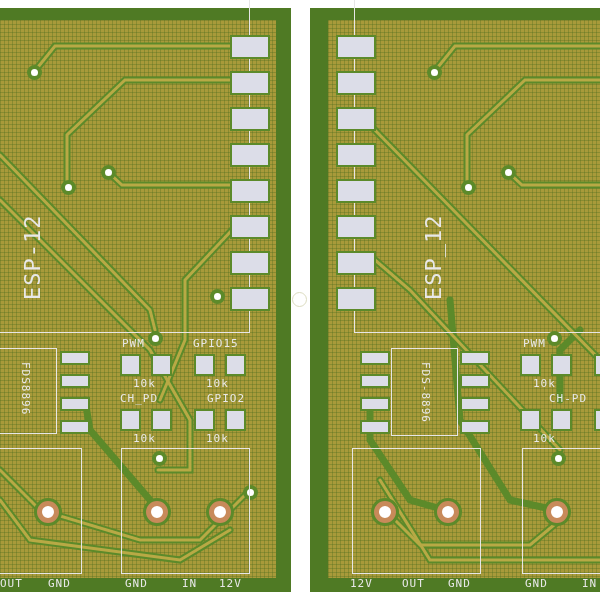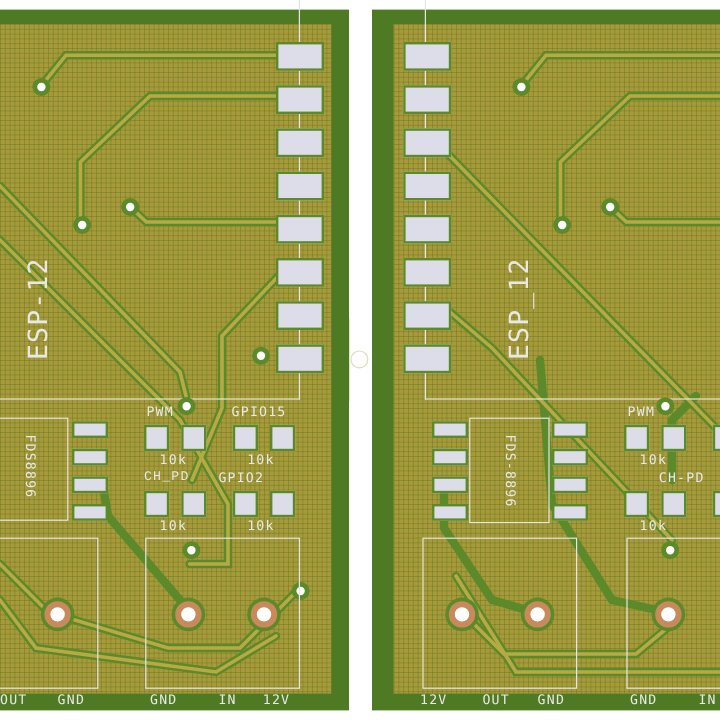--- a/index.html
+++ b/index.html
@@ -107,26 +107,26 @@
 <div class="silk" style="left:122px;top:337px;">PWM</div>
 <div class="pad" style="left:120px;top:354px;width:17px;height:18px;"></div>
 <div class="pad" style="left:151px;top:354px;width:17px;height:18px;"></div>
 <div class="silk" style="left:133px;top:377px;">10k</div>
 
 <div class="silk" style="left:193px;top:337px;">GPIO15</div>
 <div class="pad" style="left:194px;top:354px;width:17px;height:18px;"></div>
 <div class="pad" style="left:225px;top:354px;width:17px;height:18px;"></div>
 <div class="silk" style="left:206px;top:377px;">10k</div>
 
-<div class="silk" style="left:120px;top:392px;font-family:Liberation Mono, monospace;">CH_PD</div>
+<div class="silk" style="left:120px;top:392px;">CH_PD</div>
 <div class="pad" style="left:120px;top:409px;width:17px;height:18px;"></div>
 <div class="pad" style="left:151px;top:409px;width:17px;height:18px;"></div>
 <div class="silk" style="left:133px;top:432px;">10k</div>
 
-<div class="silk" style="left:182px;top:392px;">GPIO2</div>
+<div class="silk" style="left:207px;top:392px;">GPIO2</div>
 <div class="pad" style="left:194px;top:409px;width:17px;height:18px;"></div>
 <div class="pad" style="left:225px;top:409px;width:17px;height:18px;"></div>
 <div class="silk" style="left:206px;top:432px;">10k</div>
 
 <div class="silkbox" style="left:-2px;top:448px;width:82px;height:124px;"></div>
 <div class="thpad" style="left:37px;top:501px;"></div>
 <div class="silk" style="left:0;top:577px;">OUT</div>
 <div class="silk" style="left:48px;top:577px;">GND</div>
 
 <div class="silkbox" style="left:121px;top:448px;width:127px;height:124px;"></div>

